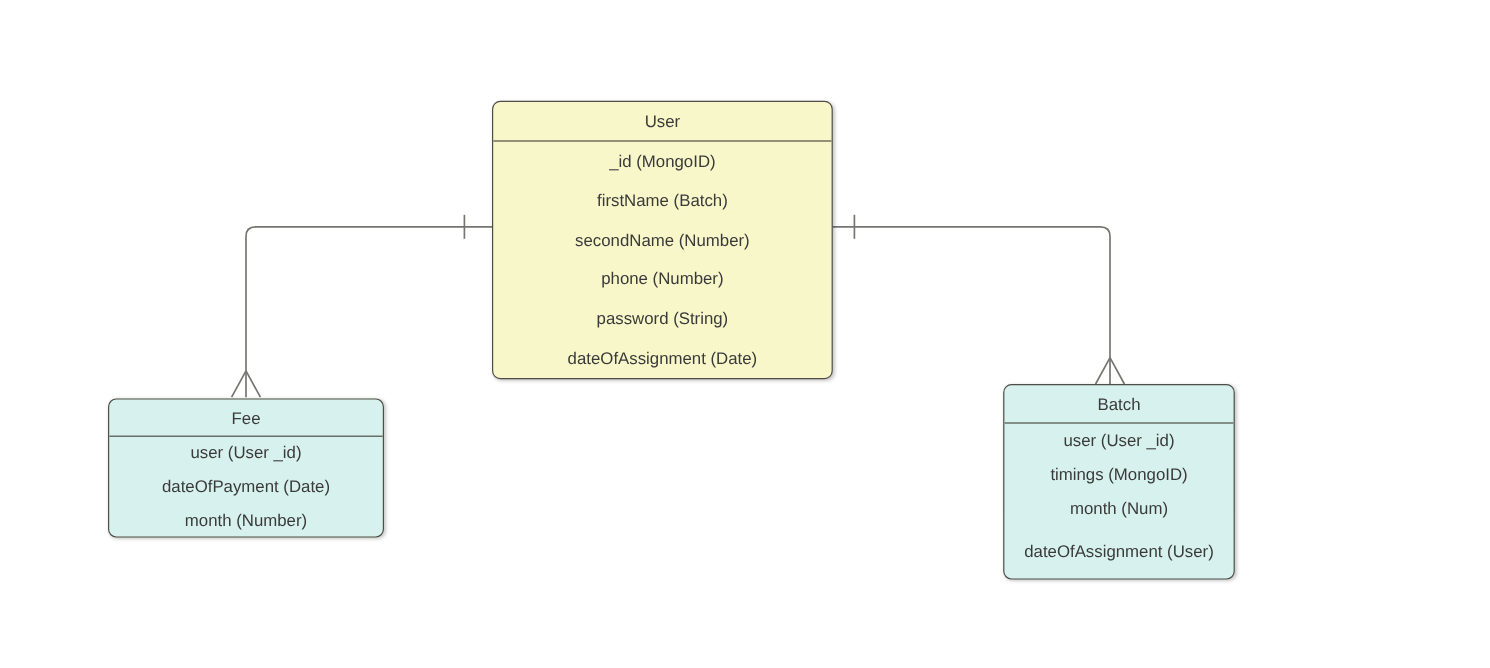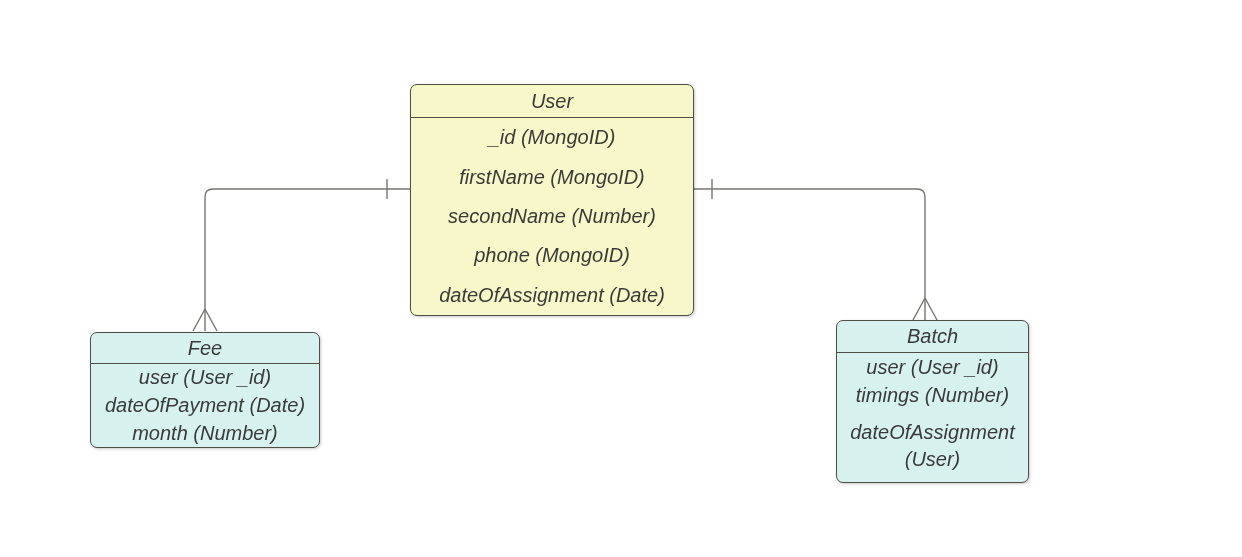--- a/index.html
+++ b/index.html
@@ -30,23 +30,22 @@
   .entity {
     position: absolute;
     box-sizing: border-box;
     border: 1.4px solid #4e4e46;
     border-radius: 7px;
     overflow: hidden;
     display: flex;
     flex-direction: column;
     box-shadow: 1px 1px 3px rgba(0,0,0,0.22);
     color: #3a3a3a;
-    font-size: 20px;
+    font-size: 14px;
     text-align: center;
-    font-style: italic;
   }
   .entity.yellow { background: #f8f7c9; }
   .entity.teal   { background: #d7f2ee; }
   .entity .header {
     flex: 0 0 auto;
     display: flex;
     align-items: center;
     justify-content: center;
     border-bottom: 1.4px solid #4e4e46;
     box-sizing: border-box;
@@ -84,38 +83,40 @@
       <path d="M 694 189 L 917 189 Q 925 189 925 197 L 925 320"></path>
       <path d="M 712 179 L 712 199"></path>
       <path d="M 925 298 L 913 320 M 925 298 L 937 320"></path>
     </g>
   </svg>
 
   <div class="entity yellow" style="left:410px; top:84px; width:284px; height:232px;">
     <div class="header" style="height:33px;">User</div>
     <div class="rows">
       <div class="row">_id (MongoID)</div>
-      <div class="row">firstName (MongoID)</div>
+      <div class="row">firstName (Batch)</div>
       <div class="row">secondName (Number)</div>
-      <div class="row">phone (MongoID)</div>
+      <div class="row">phone (Number)</div>
+      <div class="row">password (String)</div>
       <div class="row">dateOfAssignment (Date)</div>
     </div>
   </div>
 
   <div class="entity teal" style="left:90px; top:332px; width:230px; height:116px;">
     <div class="header" style="height:31px;">Fee</div>
     <div class="rows">
       <div class="row">user (User _id)</div>
       <div class="row">dateOfPayment (Date)</div>
       <div class="row">month (Number)</div>
     </div>
   </div>
 
   <div class="entity teal" style="left:836px; top:320px; width:193px; height:163px;">
     <div class="header" style="height:32px;">Batch</div>
     <div class="rows">
       <div class="row fixed">user (User _id)</div>
-      <div class="row fixed">timings (Number)</div>
+      <div class="row fixed">timings (MongoID)</div>
+      <div class="row fixed">month (Num)</div>
       <div class="row grow">dateOfAssignment (User)</div>
     </div>
   </div>
 
 </div>
 
 </body></html>

